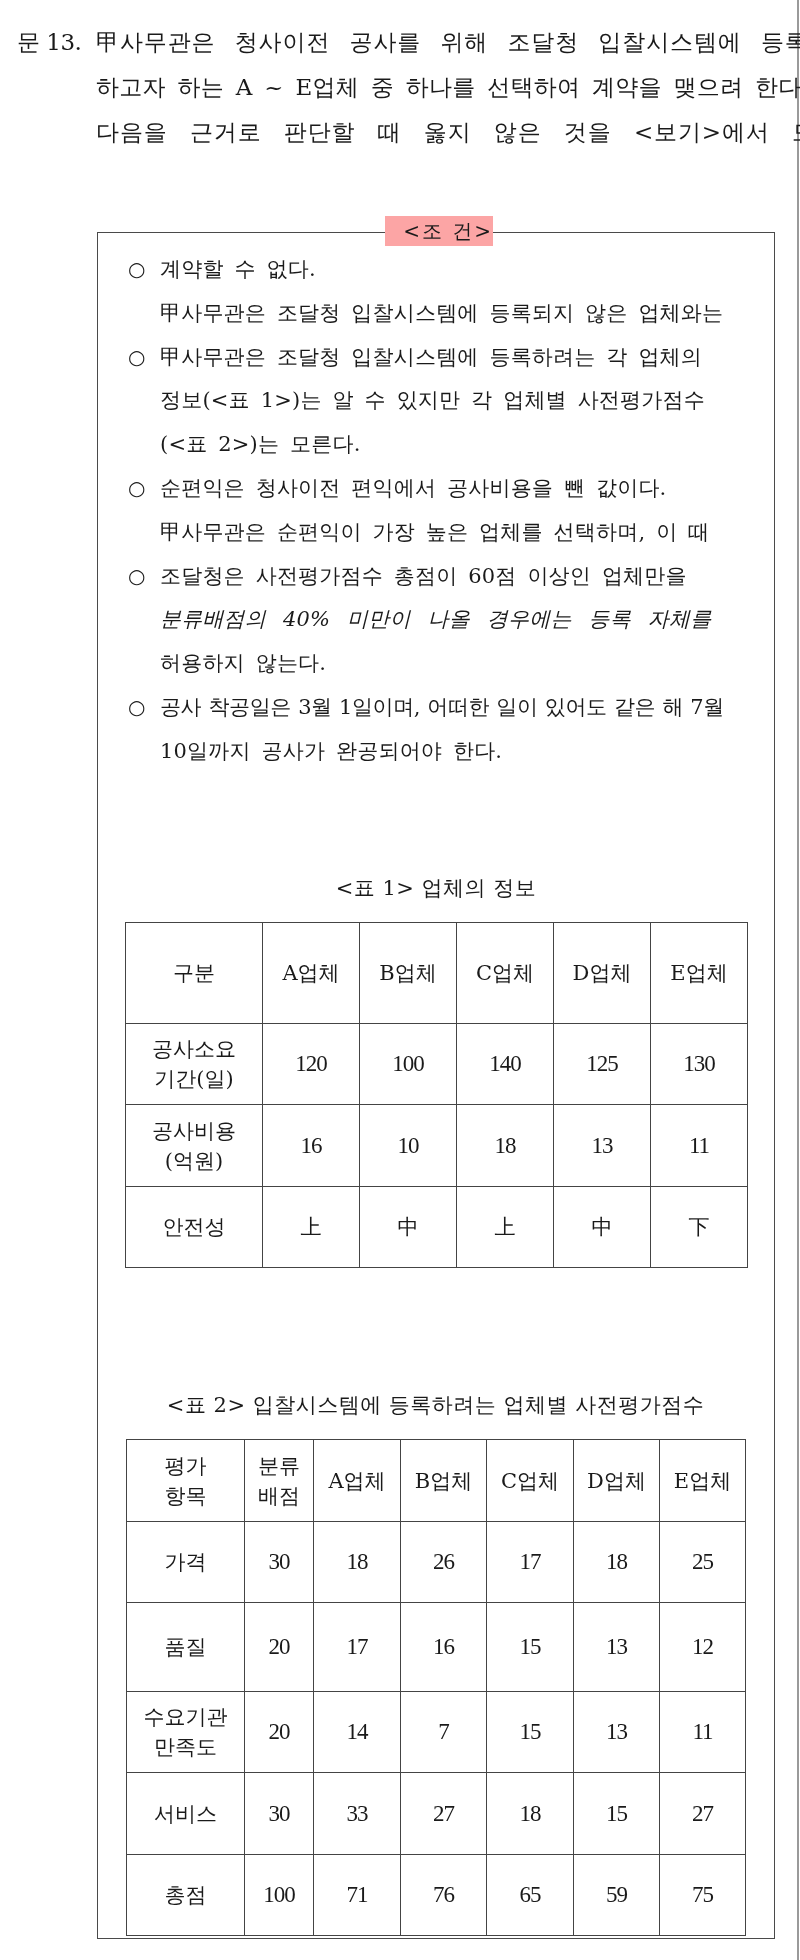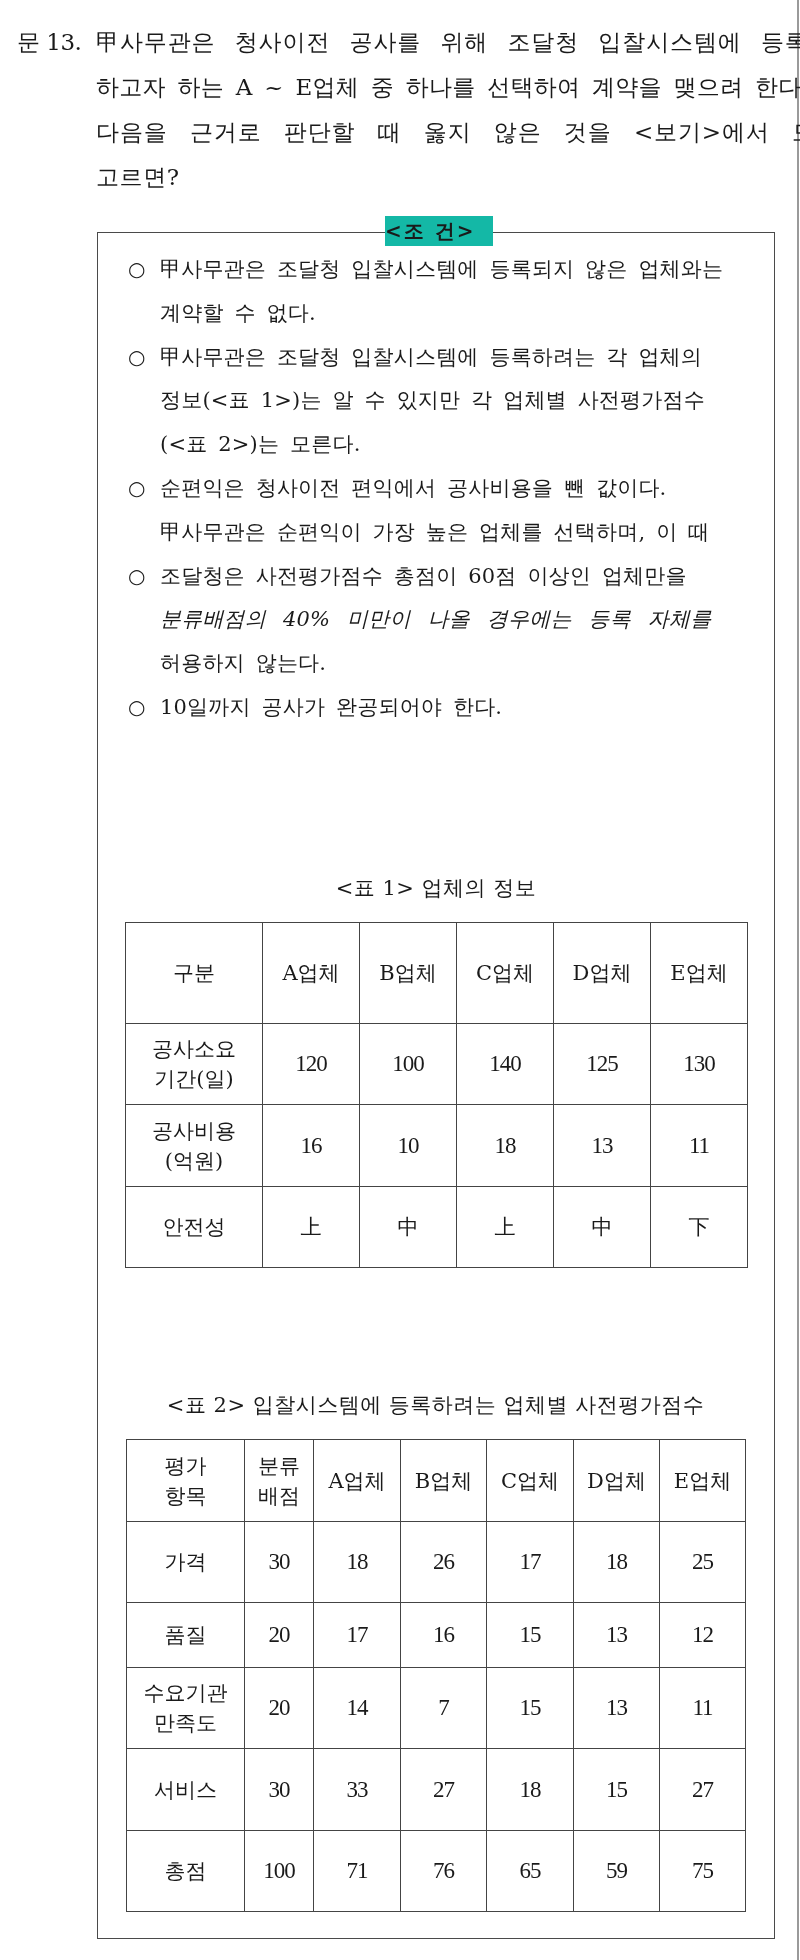--- a/index.html
+++ b/index.html
@@ -25,23 +25,22 @@
       letter-spacing: 0.6px; word-spacing: 6px;
     }
     .q-line { display: block; white-space: nowrap; }
 
     .cond-box {
       position: absolute; left: 97px; top: 232px; width: 678px; height: 1707px;
       border: 1.5px solid #4a4a4a; box-sizing: border-box;
     }
     .cond-title {
       position: absolute; left: 385px; top: 216px; width: 108px; height: 30px;
-      background: #14b8a6; text-align: left; font-size: 20px; line-height: 30px;
+      background: #fca5a5; text-align: right; font-size: 20px; line-height: 30px;
       letter-spacing: 2px;
-      font-weight: bold;
     }
     .cond-list {
       position: absolute; left: 128px; top: 248px; width: 610px; margin: 0; padding: 0;
       list-style: none;
     }
     .cond-item { position: relative; padding-left: 32px; }
     .cond-bullet {
       position: absolute; left: 0; top: 0; font-size: 20px; line-height: 43.8px;
       font-family: "DejaVu Sans", sans-serif;
     }
@@ -69,52 +68,52 @@
 <body>
 
 <div class="page-edge"></div>
 
 <div class="question">
   <div class="q-num">문 13.</div>
   <div class="q-text">
     <span class="q-line" style="letter-spacing:0.9px;word-spacing:11px;">甲사무관은 청사이전 공사를 위해 조달청 입찰시스템에 등록</span>
     <span class="q-line" style="letter-spacing:0.3px;word-spacing:4px;">하고자 하는 A ~ E업체 중 하나를 선택하여 계약을 맺으려 한다.</span>
     <span class="q-line" style="letter-spacing:0.9px;word-spacing:14px;">다음을 근거로 판단할 때 옳지 않은 것을 &lt;보기&gt;에서 모두</span>
-    <span class="q-line">고르면?</span>
   </div>
 </div>
 
 <div class="cond-box"></div>
 <div class="cond-title">&lt;조  건&gt;</div>
 
 <ul class="cond-list">
   <li class="cond-item">
     <span class="cond-bullet">○</span>
+    <span class="cond-line">계약할 수 없다.</span>
     <span class="cond-line">甲사무관은 조달청 입찰시스템에 등록되지 않은 업체와는</span>
-    <span class="cond-line">계약할 수 없다.</span>
   </li>
   <li class="cond-item">
     <span class="cond-bullet">○</span>
     <span class="cond-line">甲사무관은 조달청 입찰시스템에 등록하려는 각 업체의</span>
     <span class="cond-line">정보(&lt;표 1&gt;)는 알 수 있지만 각 업체별 사전평가점수</span>
     <span class="cond-line">(&lt;표 2&gt;)는 모른다.</span>
   </li>
   <li class="cond-item">
     <span class="cond-bullet">○</span>
     <span class="cond-line">순편익은 청사이전 편익에서 공사비용을 뺀 값이다.</span>
     <span class="cond-line">甲사무관은 순편익이 가장 높은 업체를 선택하며, 이 때</span>
   </li>
   <li class="cond-item">
     <span class="cond-bullet">○</span>
     <span class="cond-line">조달청은 사전평가점수 총점이 60점 이상인 업체만을</span>
     <span class="cond-line" style="word-spacing:10px;font-style:italic;">분류배점의 40% 미만이 나올 경우에는 등록 자체를</span>
     <span class="cond-line">허용하지 않는다.</span>
   </li>
   <li class="cond-item">
     <span class="cond-bullet">○</span>
+    <span class="cond-line" style="letter-spacing:-0.4px;word-spacing:1px;">공사 착공일은 3월 1일이며, 어떠한 일이 있어도 같은 해 7월</span>
     <span class="cond-line">10일까지 공사가 완공되어야 한다.</span>
   </li>
 </ul>
 
 <div class="tbl-caption" style="left:125px; top:873px; width:622px;">&lt;표 1&gt; 업체의 정보</div>
 
 <table class="data" style="left:125px; top:922px; width:622px;">
   <colgroup>
     <col style="width:137px">
       <col style="width:97px">
@@ -195,21 +194,21 @@
   </tr>
   <tr style="height:81px">
     <td>가격</td>
     <td class="num">30</td>
     <td class="num">18</td>
     <td class="num">26</td>
     <td class="num">17</td>
     <td class="num">18</td>
     <td class="num">25</td>
   </tr>
-  <tr style="height:65px">
+  <tr style="height:89px">
     <td>품질</td>
     <td class="num">20</td>
     <td class="num">17</td>
     <td class="num">16</td>
     <td class="num">15</td>
     <td class="num">13</td>
     <td class="num">12</td>
   </tr>
   <tr style="height:81px">
     <td>

